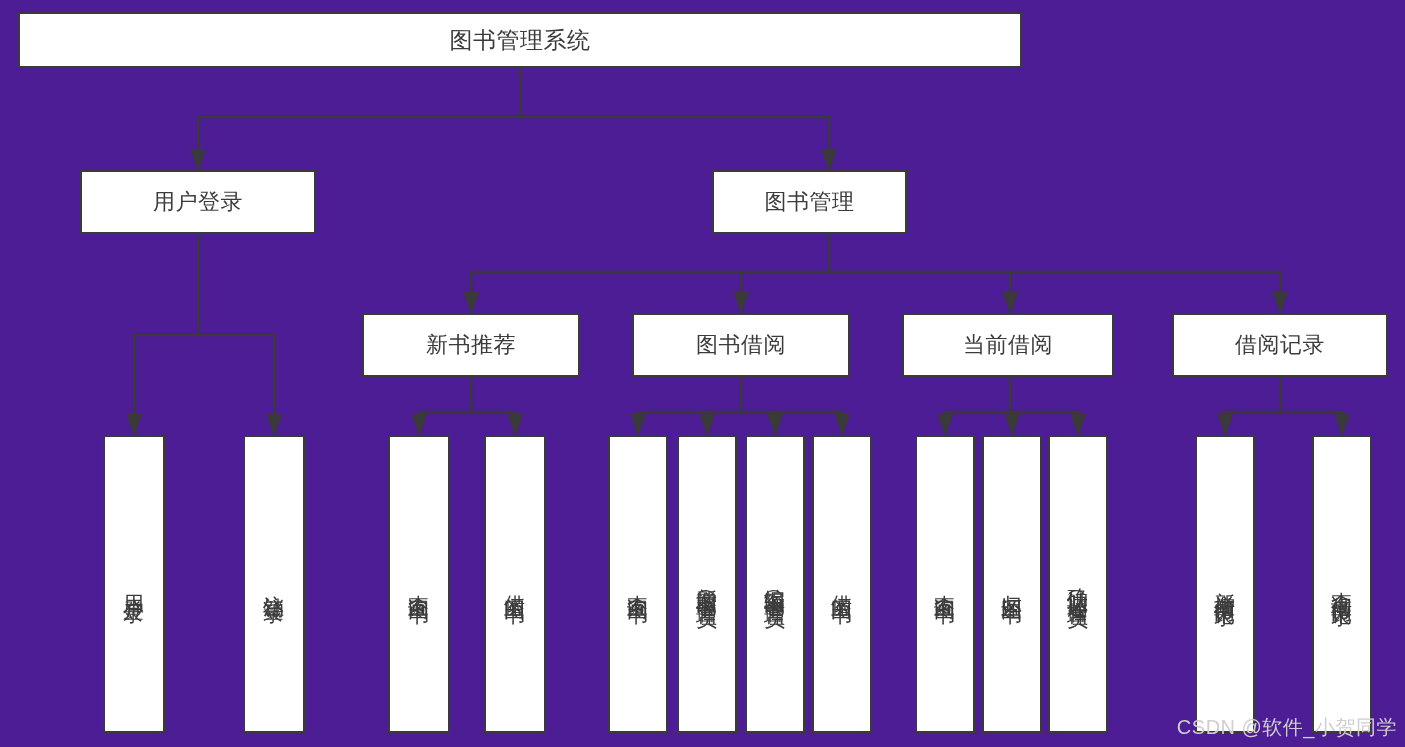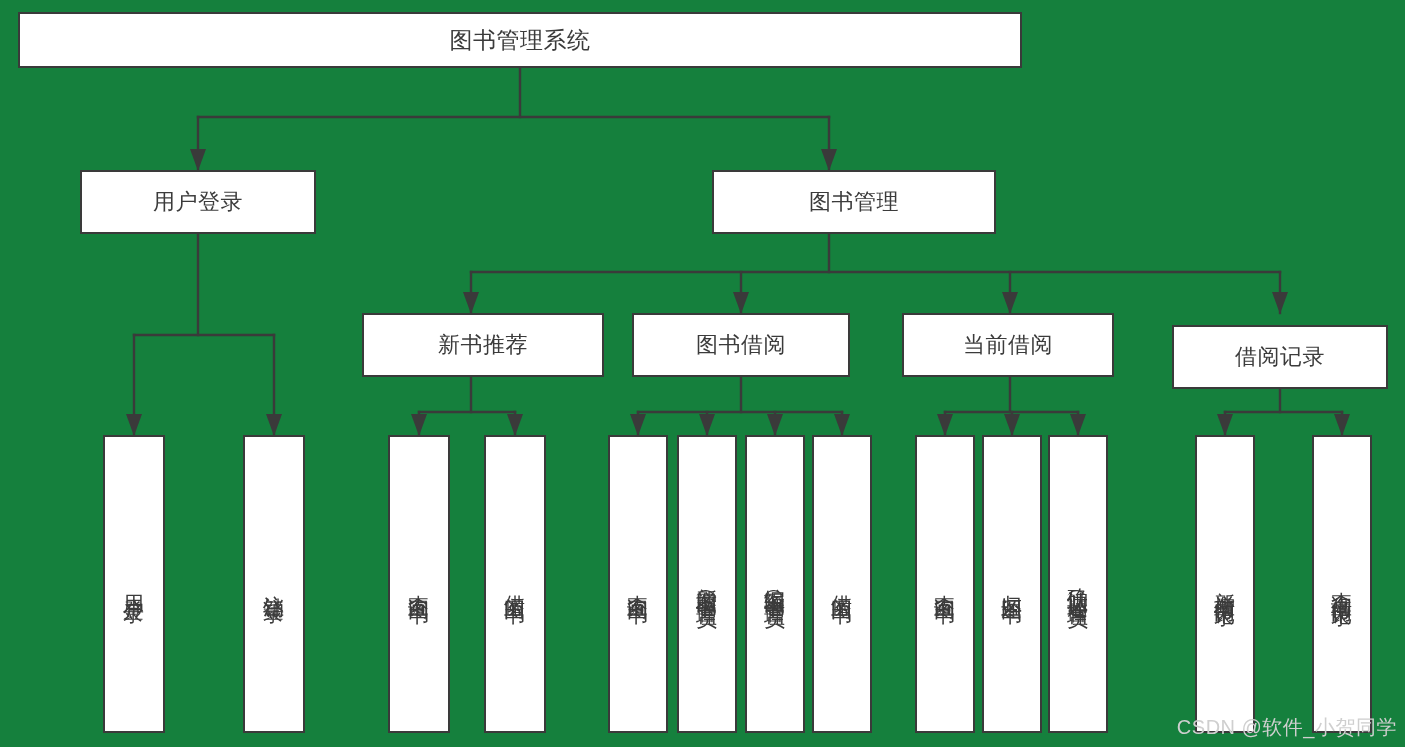--- a/index.html
+++ b/index.html
@@ -8,21 +8,21 @@
     padding: 0;
     background: #ffffff;
   }
   body {
     font-family: "Liberation Sans", "DejaVu Sans", sans-serif;
   }
   #canvas {
     position: relative;
     width: 1405px;
     height: 747px;
-    background: #15803d;
+    background: #4c1d95;
     overflow: hidden;
   }
   #edges {
     position: absolute;
     left: 0;
     top: 0;
     width: 1405px;
     height: 747px;
   }
   .node {
@@ -123,33 +123,33 @@
       <polygon points="1334,414 1350,414 1342,436" fill="#3a3a3a"></polygon>
     </svg>
 
   <div id="nodes-layer">
       <div class="node root" style="left: 18px; top: 12px; width: 1004px; height: 56px;">
         <span class="label">图书管理系统</span>
       </div>
       <div class="node level2" style="left: 80px; top: 170px; width: 236px; height: 64px;">
         <span class="label">用户登录</span>
       </div>
-      <div class="node level2" style="left: 712px; top: 170px; width: 284px; height: 64px;">
+      <div class="node level2" style="left: 712px; top: 170px; width: 195px; height: 64px;">
         <span class="label">图书管理</span>
       </div>
-      <div class="node level3" style="left: 362px; top: 313px; width: 242px; height: 64px;">
+      <div class="node level3" style="left: 362px; top: 313px; width: 218px; height: 64px;">
         <span class="label">新书推荐</span>
       </div>
       <div class="node level3" style="left: 632px; top: 313px; width: 218px; height: 64px;">
         <span class="label">图书借阅</span>
       </div>
       <div class="node level3" style="left: 902px; top: 313px; width: 212px; height: 64px;">
         <span class="label">当前借阅</span>
       </div>
-      <div class="node level3" style="left: 1172px; top: 325px; width: 216px; height: 64px;">
+      <div class="node level3" style="left: 1172px; top: 313px; width: 216px; height: 64px;">
         <span class="label">借阅记录</span>
       </div>
       <div class="node vertical leaf" style="left: 103px; top: 435px; width: 62px; height: 298px;">
         <span class="label">用户登录</span>
       </div>
       <div class="node vertical leaf" style="left: 243px; top: 435px; width: 62px; height: 298px;">
         <span class="label">注销登录</span>
       </div>
       <div class="node vertical leaf" style="left: 388px; top: 435px; width: 62px; height: 298px;">
         <span class="label">查询图书</span>

